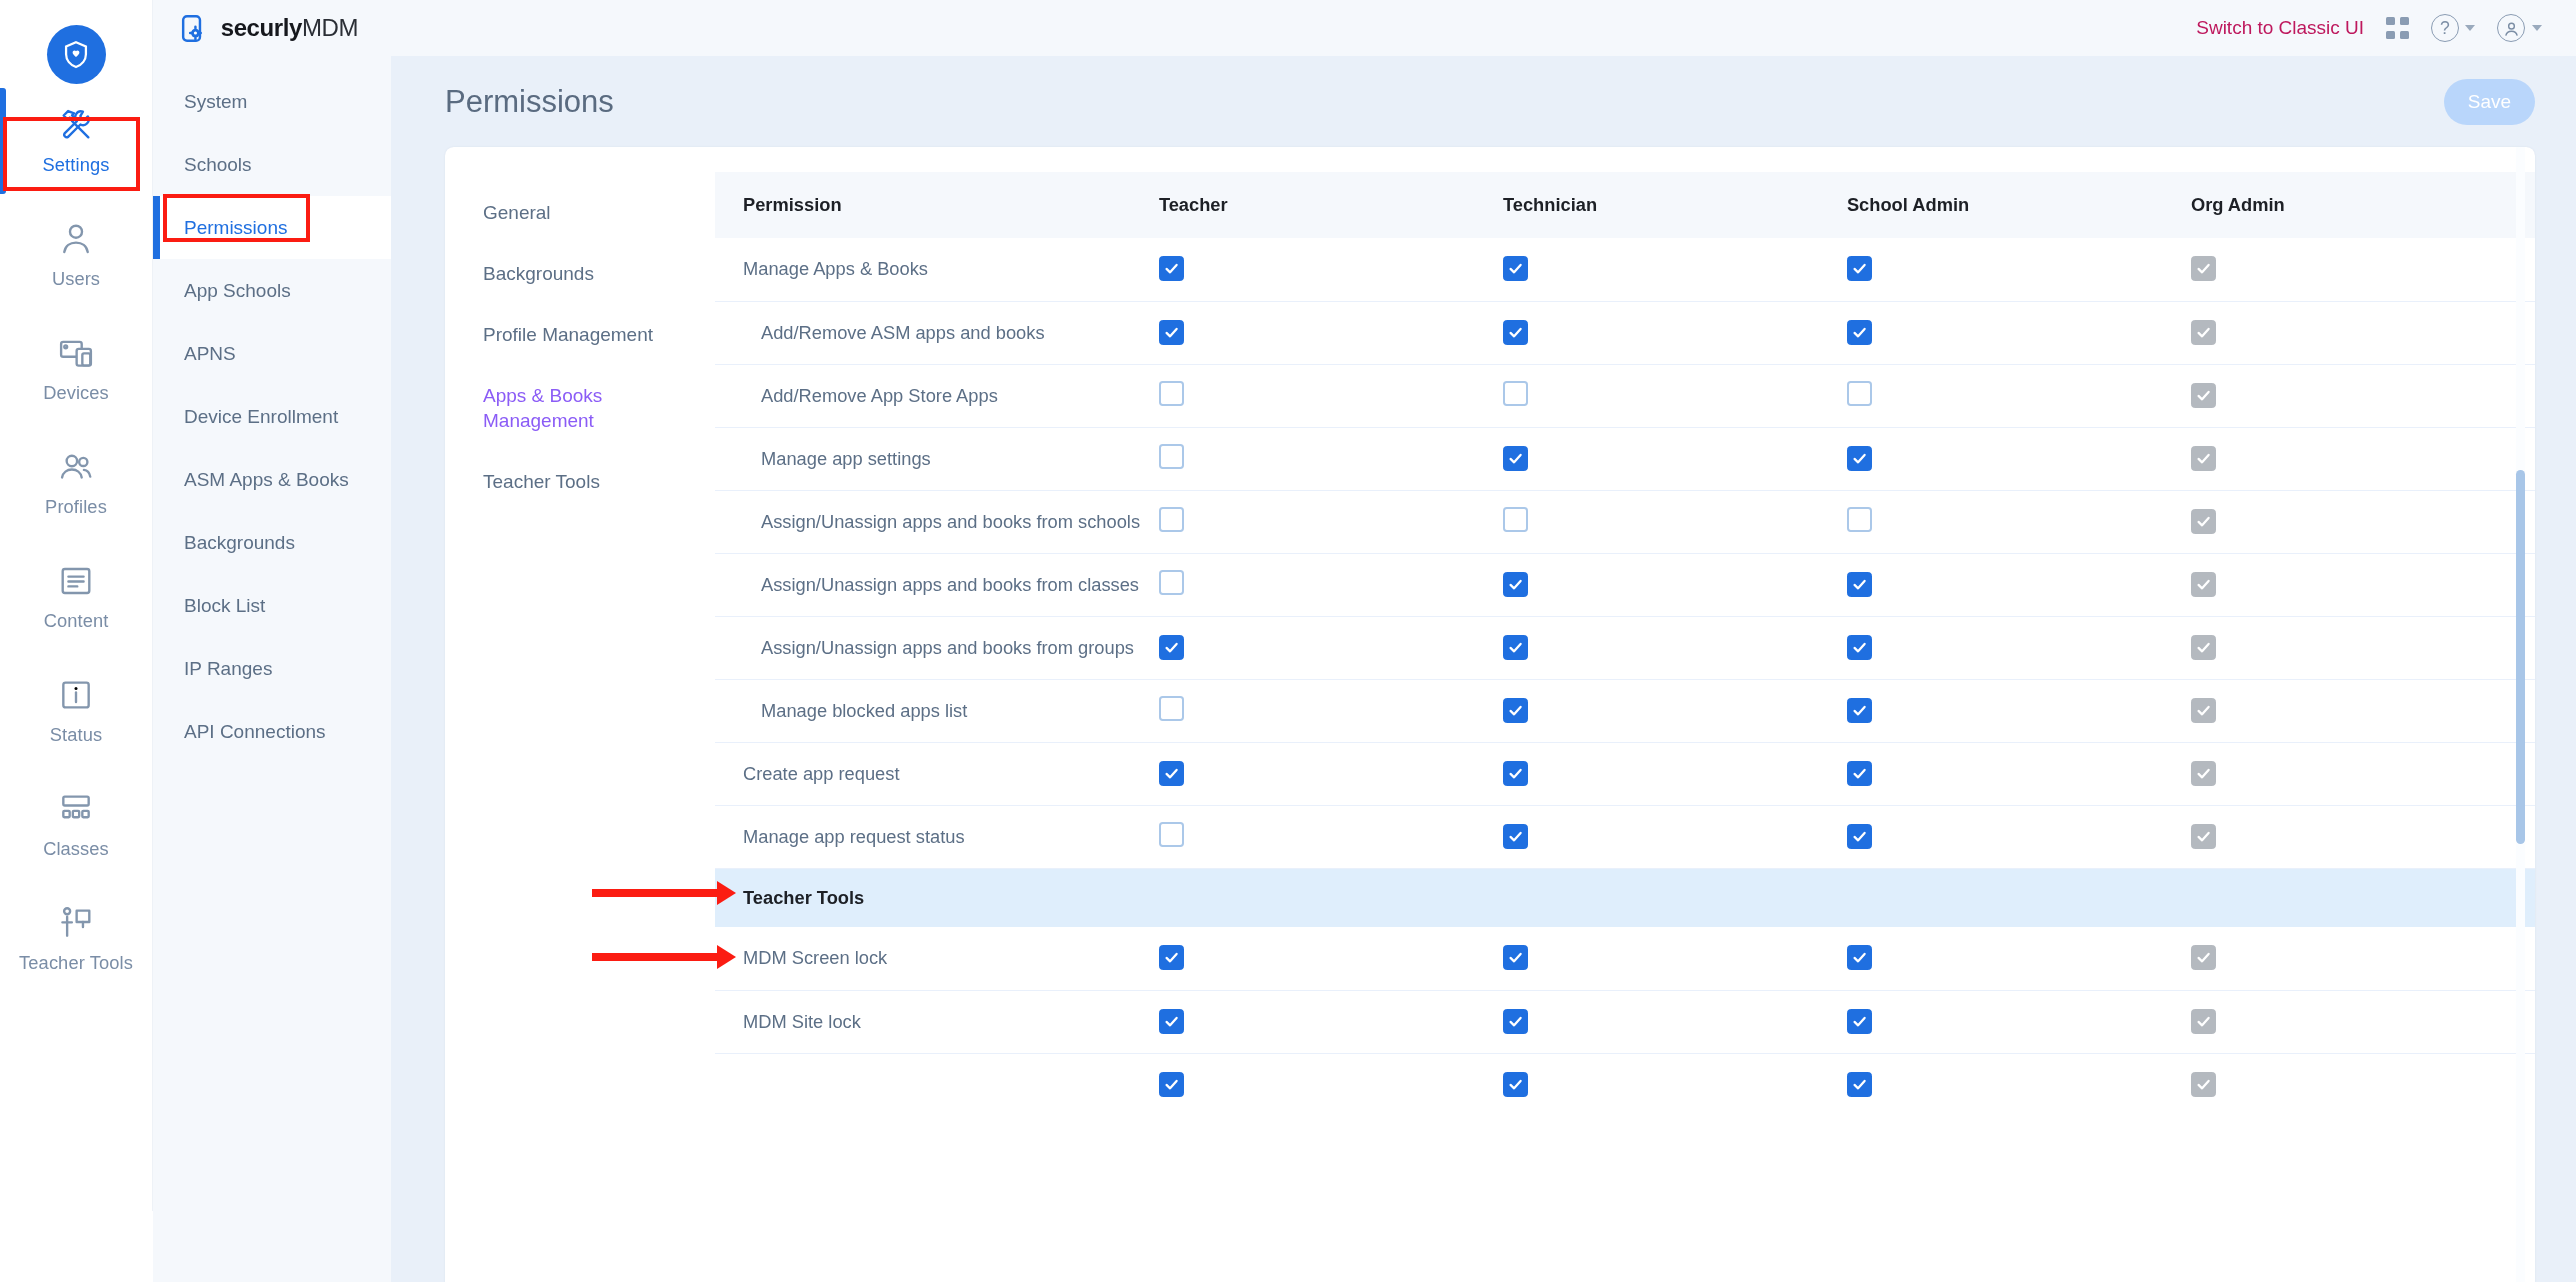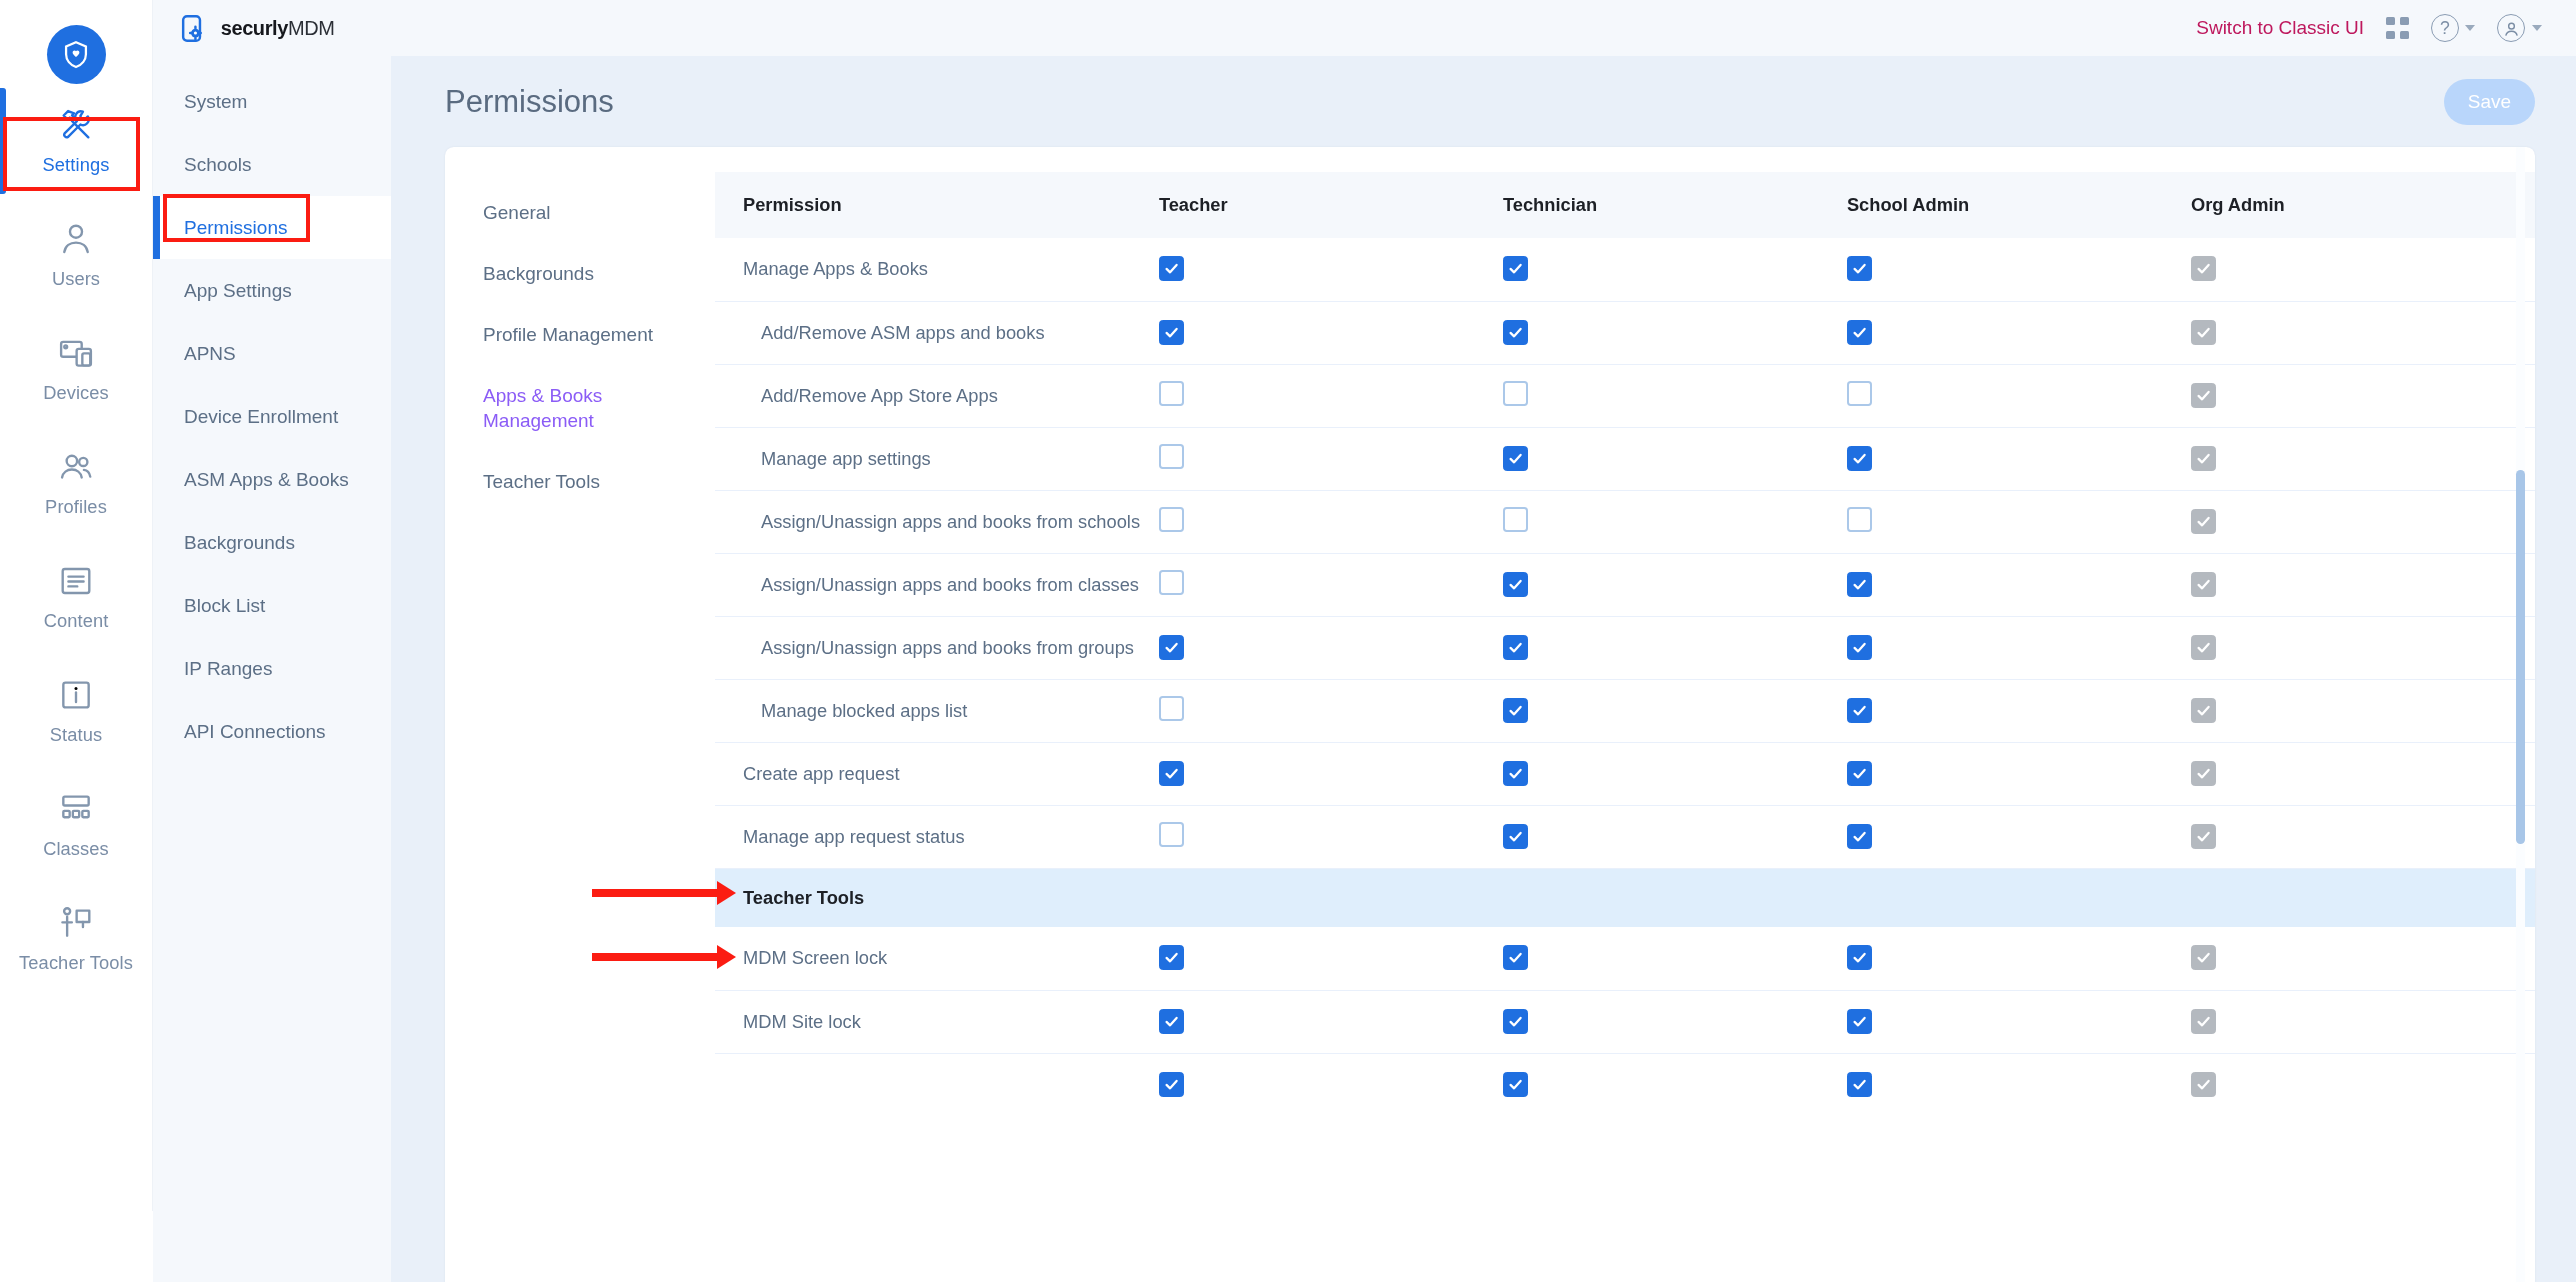--- a/index.html
+++ b/index.html
@@ -54,21 +54,21 @@
     background: #1f6fe0;
   }
 
   
   .topbar {
     position: absolute; left: 153px; top: 0; right: 0; height: 56px;
     background: #f5f8fc; display: flex; align-items: center;
     z-index: 5;
   }
   .brand { display: flex; align-items: center; gap: 11.7px; padding-left: 25px; }
-  .brand-text { font-size: 20px; font-weight: 700; color: #16181d; letter-spacing: -0.4px; }
+  .brand-text { font-size: 24px; font-weight: 700; color: #16181d; letter-spacing: -0.4px; }
   .brand-text .light { font-weight: 300; color: #2b2f36; }
   .topbar-right {
     margin-left: auto; display: flex; align-items: center; gap: 22px; padding-right: 34px;
   }
   .switch-ui { font-size: 19px; color: #be185d; cursor: pointer; }
   .grid-dots { display: grid; grid-template-columns: 8.8px 8.8px; gap: 5.1px; cursor: pointer; }
   .grid-dots i { width: 8.8px; height: 8.8px; background: #8a9cb3; border-radius: 1.5px; display: block; }
   .circ-btn { display: flex; align-items: center; gap: 6.6px; cursor: pointer; }
   .circ {
     width: 28px; height: 28px; border-radius: 50%; border: 1.5px solid #8a9cb3;
@@ -243,21 +243,21 @@
         <div class="submenu-item">
           <span>System</span>
         </div>
         <div class="submenu-item">
           <span>Schools</span>
         </div>
         <div class="submenu-item active">
           <span>Permissions</span>
         </div>
         <div class="submenu-item">
-          <span>App Settings</span>
+          <span>App Schools</span>
         </div>
         <div class="submenu-item">
           <span>APNS</span>
         </div>
         <div class="submenu-item">
           <span>Device Enrollment</span>
         </div>
         <div class="submenu-item">
           <span>ASM Apps &amp; Books</span>
         </div>

